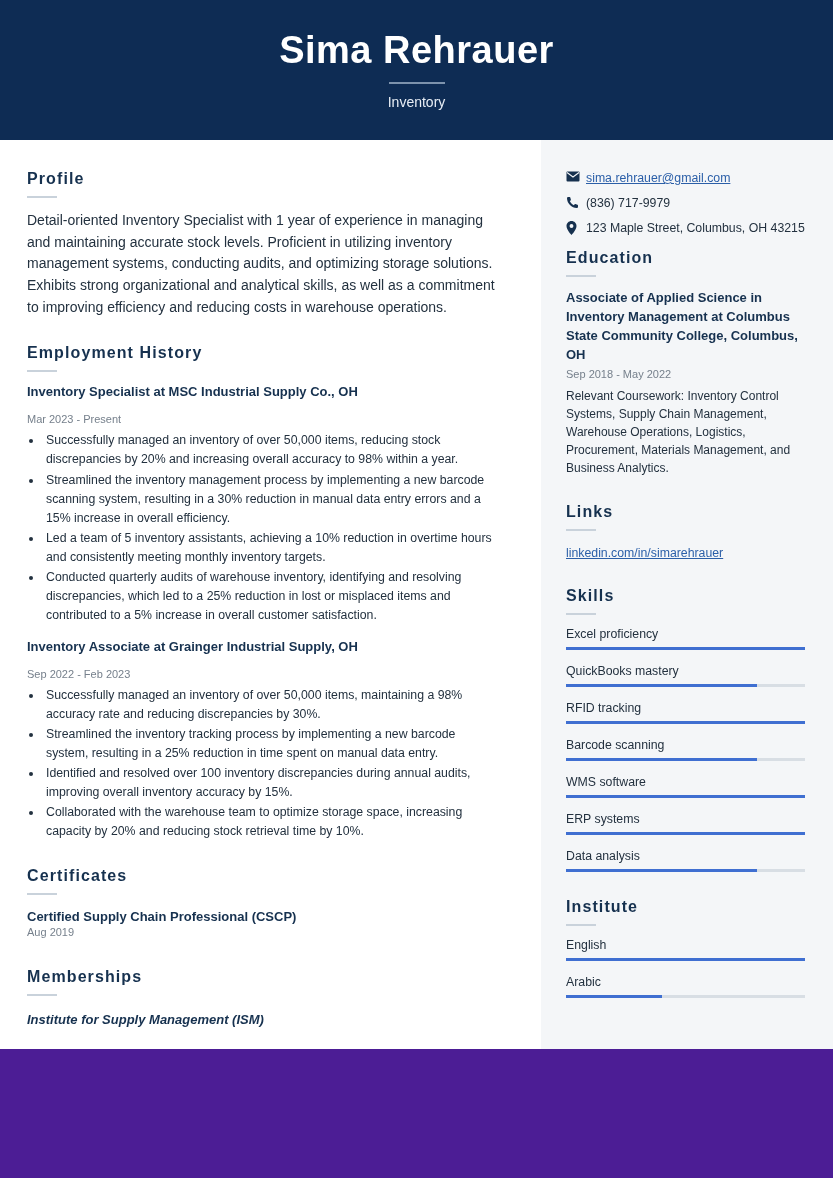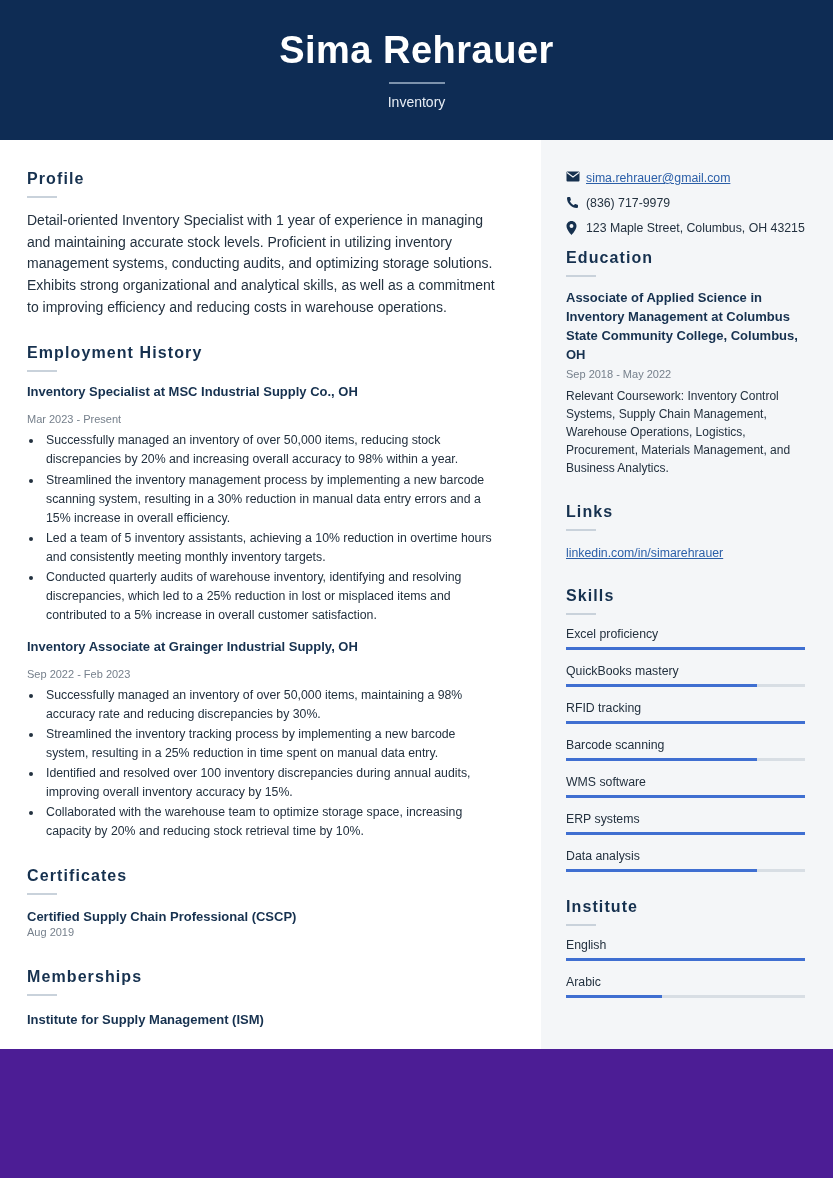--- a/index.html
+++ b/index.html
@@ -240,21 +240,21 @@
         <div class="sec-rule"></div>
         <div>
           <div class="cert-name">Certified Supply Chain Professional (CSCP)</div>
           <div class="cert-date">Aug 2019</div>
         </div>
       </div>
 
       <div class="block" style="margin-top:30px;">
         <div class="sec-title">Memberships</div>
         <div class="sec-rule"></div>
-        <div class="memb-name" style="margin-top:16px;">Institute for Supply Management (ISM)</div>
+        <div class="memb-name" style="margin-top:16px;font-style:italic;">Institute for Supply Management (ISM)</div>
       </div>
 
     </div>
 
     <div class="right">
 
       <div class="r-top">
         <div class="contact-row">
           <span class="contact-ico">
             <svg width="14" height="11" viewBox="0 0 14 11">

